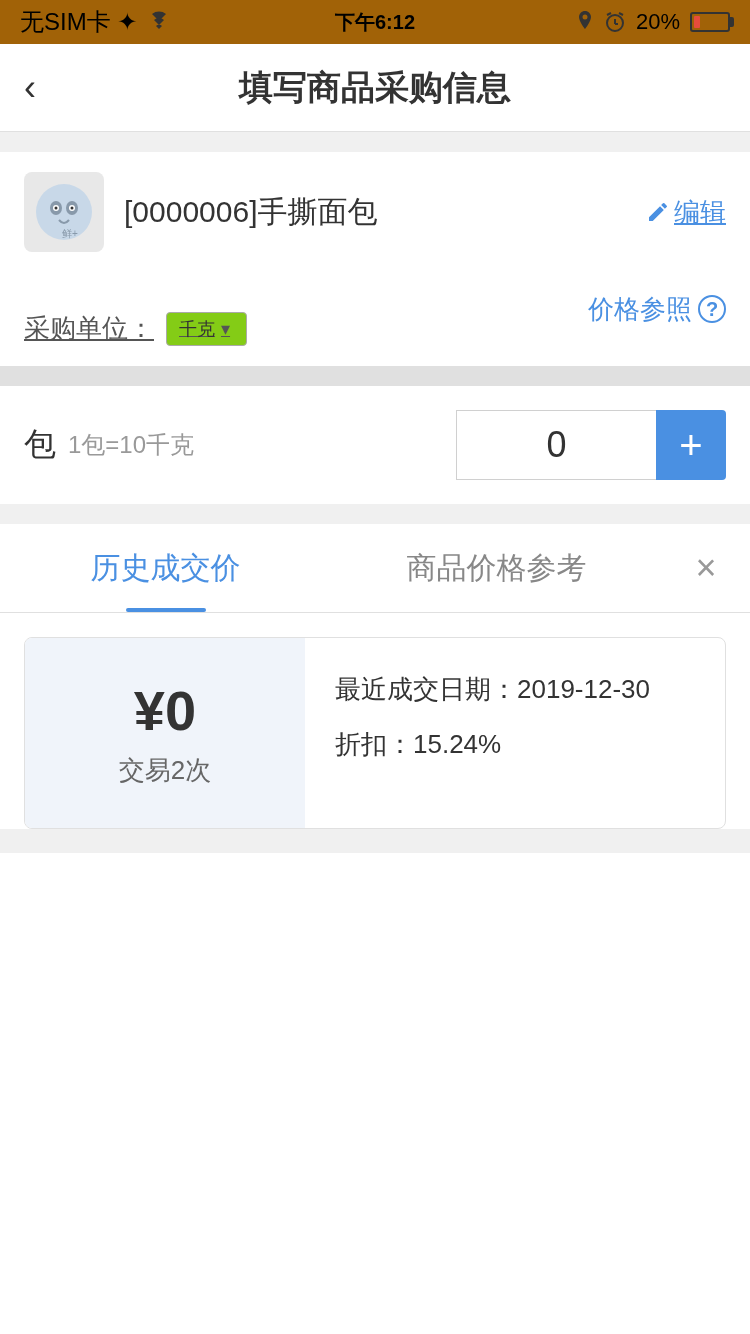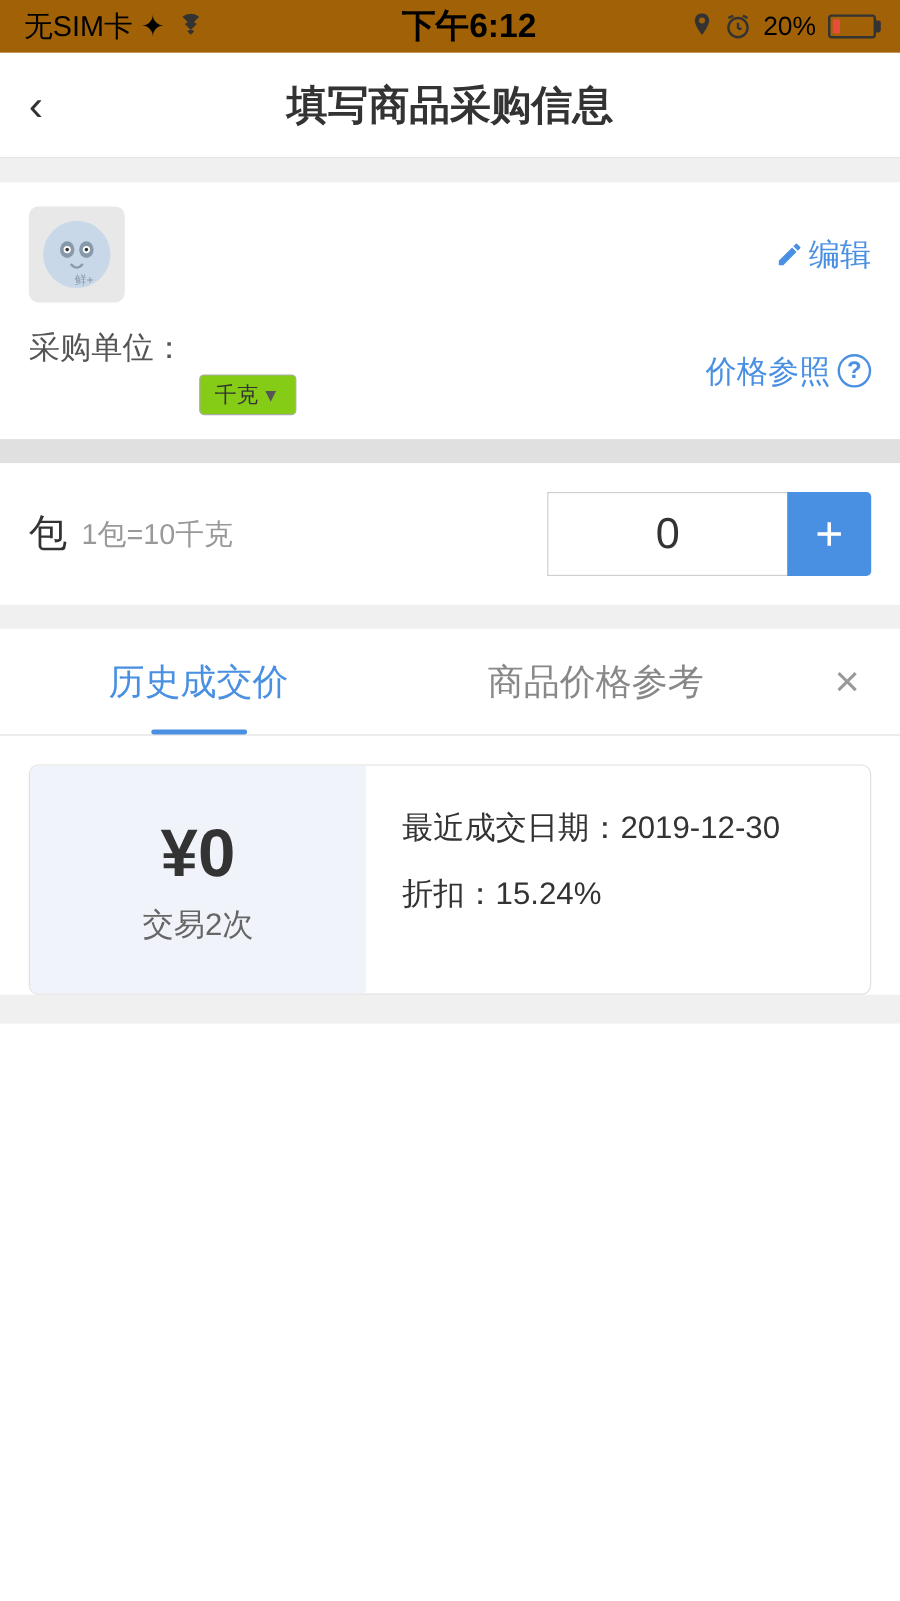--- a/index.html
+++ b/index.html
@@ -25,26 +25,25 @@
       font-size: 26px;
       font-weight: 500;
     }
     .status-left {
       display: flex;
       align-items: center;
       gap: 8px;
       font-size: 24px;
     }
     .status-time {
-      font-size: 28px;
+      font-size: 20px;
       font-weight: 600;
       position: absolute;
       left: 50%;
       transform: translateX(-50%);
-      margin-left: 16px;
     }
     .status-right {
       display: flex;
       align-items: center;
       gap: 10px;
       font-size: 22px;
     }
     .battery-icon {
       width: 40px;
       height: 20px;
@@ -132,32 +131,34 @@
       font-size: 30px;
       font-weight: 500;
       color: #333;
     }
     .edit-link {
       font-size: 26px;
       color: #4a90e2;
       display: flex;
       align-items: center;
       gap: 4px;
+      text-decoration: underline;
     }
     .product-footer {
       display: flex;
       align-items: center;
       justify-content: space-between;
     }
     .purchase-unit {
       display: flex;
-      align-items: flex-start;
+      align-items: flex-end;
       gap: 12px;
       font-size: 26px;
       color: #555;
+      text-decoration: underline;
     }
     .unit-selector {
       border: 1px solid #aaa;
       border-radius: 4px;
       padding: 4px 16px 4px 12px;
       font-size: 18px;
       color: #333;
       background: #84cc16;
       position: relative;
       display: flex;
@@ -391,20 +392,23 @@
           <ellipse cx="22" cy="26" rx="6" ry="7" fill="#8899aa"></ellipse>
           <ellipse cx="38" cy="26" rx="6" ry="7" fill="#8899aa"></ellipse>
           <circle cx="22" cy="26" r="3" fill="#fff"></circle>
           <circle cx="38" cy="26" r="3" fill="#fff"></circle>
           <circle cx="22" cy="26" r="1.5" fill="#333"></circle>
           <circle cx="38" cy="26" r="1.5" fill="#333"></circle>
           <path d="M25 38 Q30 44 35 38" stroke="#8899aa" stroke-width="2" fill="none"></path>
           <text x="28" y="55" font-size="10" fill="#8899aa" font-family="sans-serif">鲜+</text>
         </svg>
       </div>
+      <span class="product-name">
+        <span>[0000006]</span><span>手撕面包</span>
+      </span>
     </div>
     <div class="edit-link">
       <svg width="24" height="24" viewBox="0 0 24 24">
         <path d="M3 17.25V21h3.75L17.81 9.94l-3.75-3.75L3 17.25zM20.71 7.04a1 1 0 000-1.41l-2.34-2.34a1 1 0 00-1.41 0l-1.83 1.83 3.75 3.75 1.83-1.83z" fill="#4a90e2"></path>
       </svg>
       <span>编辑</span>
     </div>
   </div>
   <div class="product-footer">
     <div class="purchase-unit">

